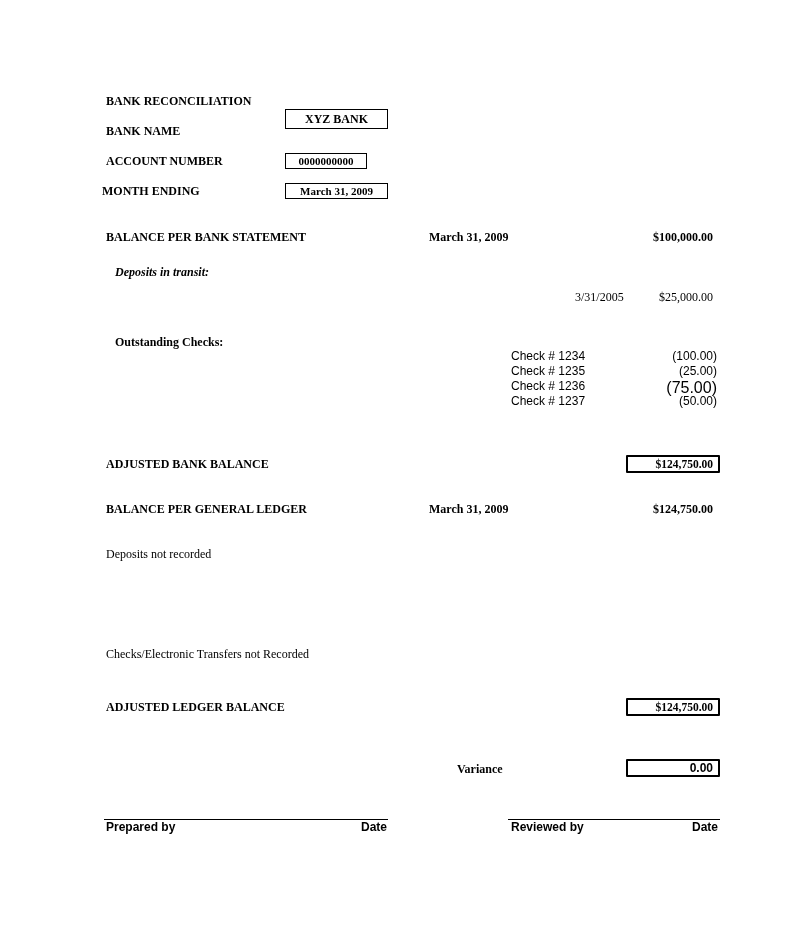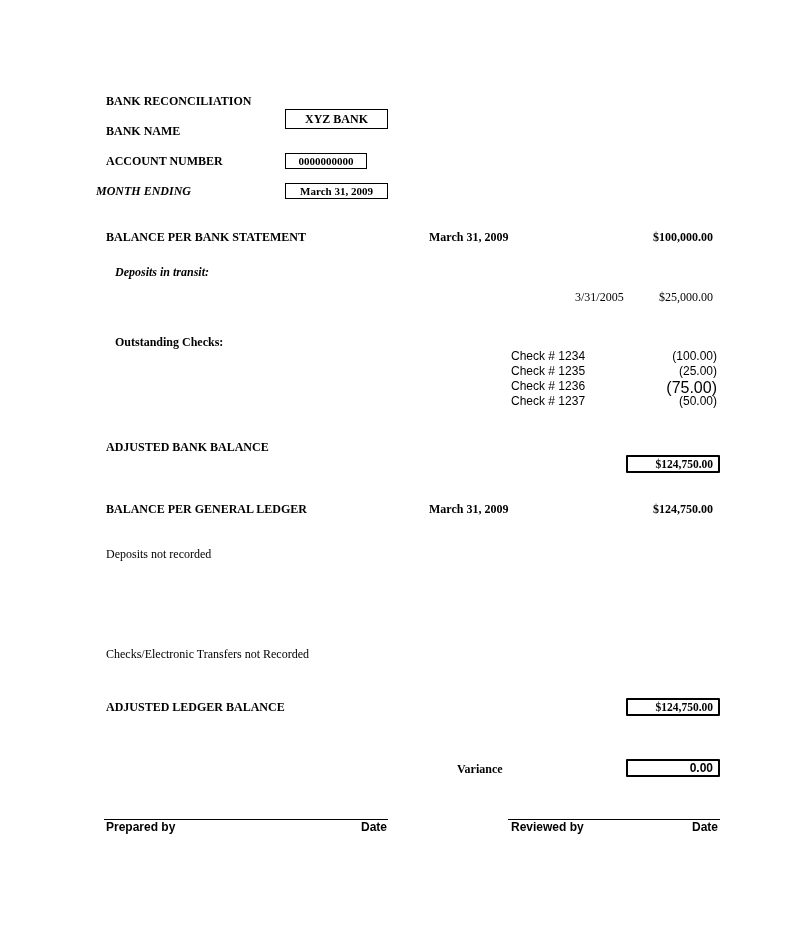--- a/index.html
+++ b/index.html
@@ -24,21 +24,21 @@
 <div class="abs serif b lbl" style="left:106px; top:124px;">BANK NAME</div>
 <div class="box center serif b lbl" style="left:285px; top:109px; width:103px; height:20px;">
   <span>XYZ BANK</span>
 </div>
 
 <div class="abs serif b lbl" style="left:106px; top:154px;">ACCOUNT NUMBER</div>
 <div class="box center serif b" style="left:285px; top:153px; width:82px; height:16px; font-size:11px;">
   <span>0000000000</span>
 </div>
 
-<div class="abs serif b lbl" style="left:96px; top:184px;font-style:italic;">MONTH ENDING</div>
+<div class="abs serif b lbl" style="left:102px; top:184px;">MONTH ENDING</div>
 <div class="box center serif b" style="left:285px; top:183px; width:103px; height:16px; font-size:11px;">
   <span>March 31, 2009</span>
 </div>
 
 <div class="abs serif b lbl" style="left:106px; top:230px;">BALANCE PER BANK STATEMENT</div>
 <div class="abs serif b" style="left:429px; top:230px; font-size:12px;">March 31, 2009</div>
 <div class="abs serif b right-align" style="right:77px; top:230px; font-size:12px;">$100,000.00</div>
 
 <div class="abs serif b lbl" style="left:115px; top:265px;font-style:italic;">Deposits in transit:</div>
 <div class="abs serif" style="left:575px; top:290px; font-size:12px;">3/31/2005</div>
@@ -51,21 +51,21 @@
 
 <div class="abs sans" style="left:511px; top:364px; font-size:12px;">Check # 1235</div>
 <div class="abs sans right-align" style="right:73px; top:364px; font-size:12px;">(25.00)</div>
 
 <div class="abs sans" style="left:511px; top:379px; font-size:12px;">Check # 1236</div>
 <div class="abs sans right-align" style="right:73px; top:379px; font-size:16px;">(75.00)</div>
 
 <div class="abs sans" style="left:511px; top:394px; font-size:12px;">Check # 1237</div>
 <div class="abs sans right-align" style="right:73px; top:394px; font-size:12px;">(50.00)</div>
 
-<div class="abs serif b lbl" style="left:106px; top:440px;">ADJUSTED BANK BALANCE</div>
+<div class="abs serif b lbl" style="left:106px; top:457px;">ADJUSTED BANK BALANCE</div>
 <div class="box thick right serif b" style="left:626px; top:455px; width:94px; height:18px; font-size:11.5px;">
   <span>$124,750.00</span>
 </div>
 
 <div class="abs serif b lbl" style="left:106px; top:502px;">BALANCE PER GENERAL LEDGER</div>
 <div class="abs serif b" style="left:429px; top:502px; font-size:12px;">March 31, 2009</div>
 <div class="abs serif b right-align" style="right:77px; top:502px; font-size:12px;">$124,750.00</div>
 
 <div class="abs serif" style="left:106px; top:547px; font-size:12px;">Deposits not recorded</div>
 <div class="abs serif" style="left:106px; top:647px; font-size:12px;">Checks/Electronic Transfers not Recorded</div>

